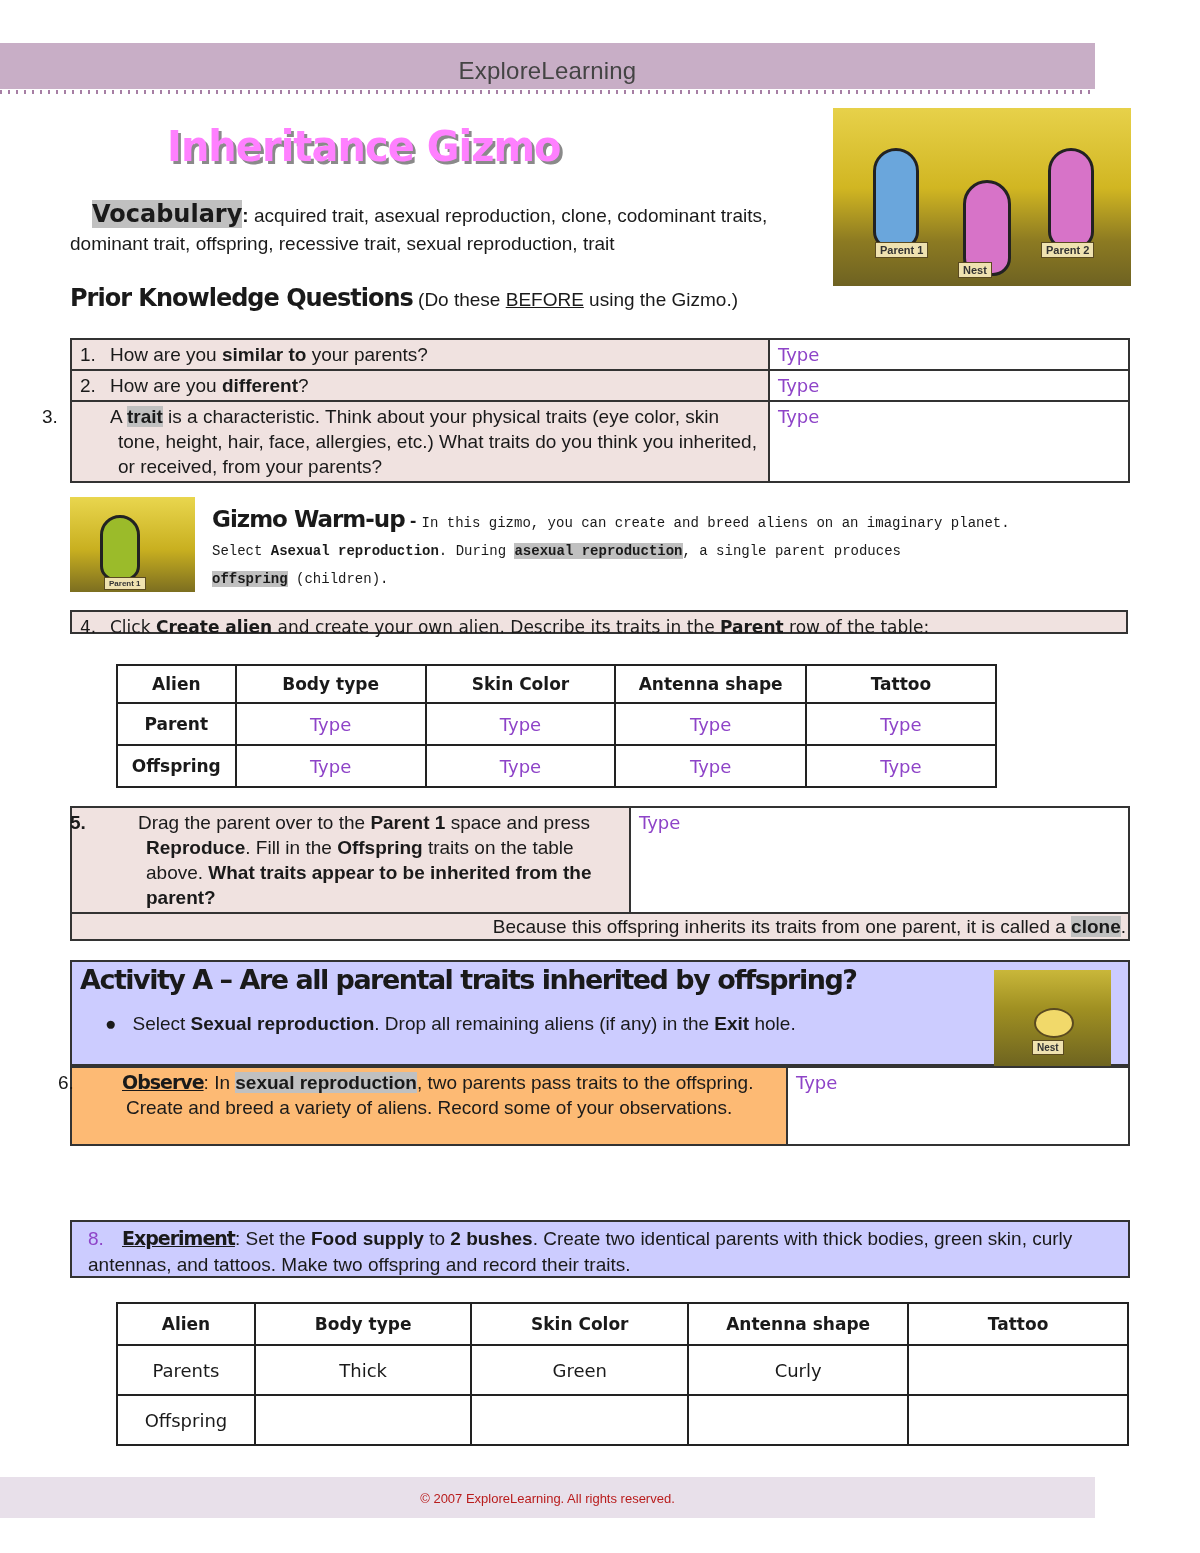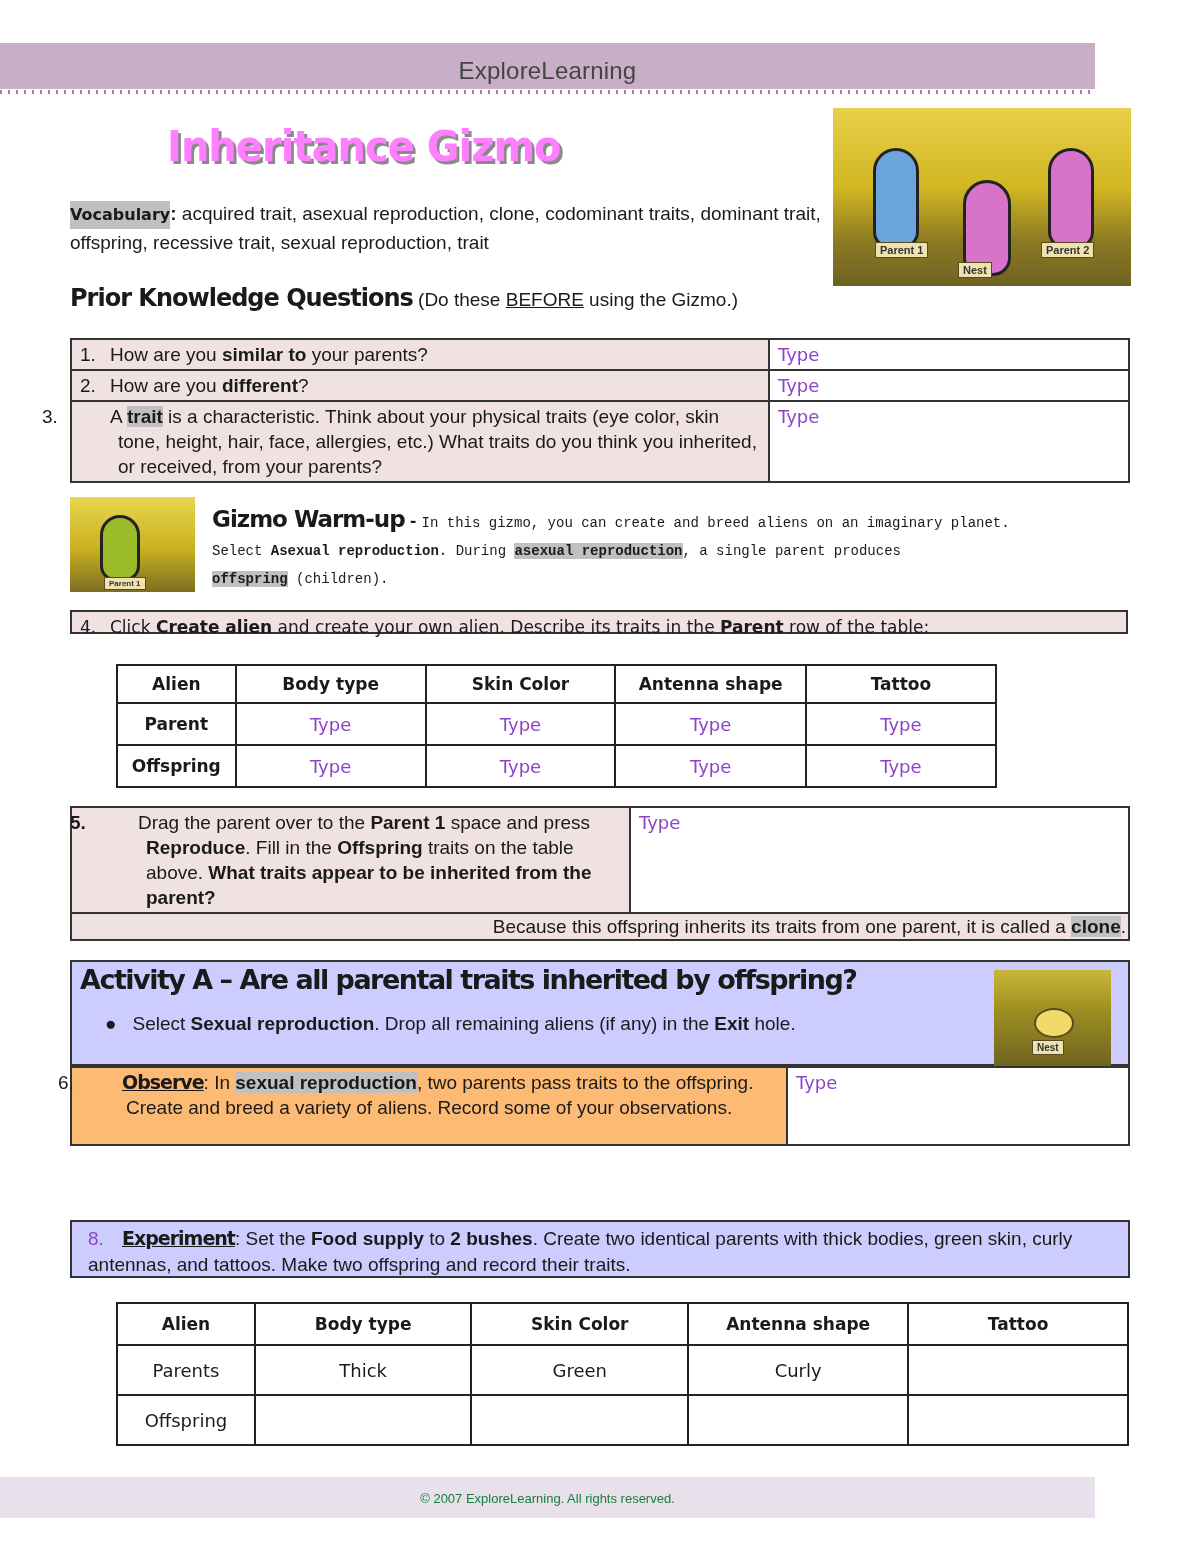--- a/index.html
+++ b/index.html
@@ -93,21 +93,21 @@
   }
   .ul { text-decoration: underline; }
   .t2 { left: 116px; top: 1302px; width: 1013px; }
   .t2 td { height: 46px; font-size: 18px; }
   .t2 th { height: 38px; }
   .footer-band {
     left: 0; top: 1477px; width: 1095px; height: 41px; background: #e8e0ea;
   }
   .footer-text {
     left: 0; top: 1477px; width: 1095px; text-align: center; line-height: 44px;
-    font-size: 13px; color: #15803d;
+    font-size: 13px; color: #b91c1c;
   }
   .dejavu { font-family: Liberation Mono, monospace; font-size: 14px; }
 </style>
 </head>
 <body>
 
 <div class="abs header-band"></div>
 <div class="abs header-logo">ExploreLearning</div>
 <div class="abs dots"></div>
 
@@ -116,21 +116,21 @@
 <div class="abs hero-img">
   <div class="worm" style="left:40px;top:40px;width:40px;height:95px;background:#6aa6dc;"></div>
   <div class="worm" style="left:130px;top:72px;width:42px;height:90px;background:#d773c8;"></div>
   <div class="worm" style="left:215px;top:40px;width:40px;height:95px;background:#d773c8;"></div>
   <div class="sign" style="left:42px;top:134px;">Parent 1</div>
   <div class="sign" style="left:125px;top:154px;">Nest</div>
   <div class="sign" style="left:208px;top:134px;">Parent 2</div>
 </div>
 
 <div class="abs vocab">
-  <span class="condensed hl" style="font-size:16px;transform:none;"><span>Vocabulary</span></span><b>:</b>
+  <span class="condensed hl" style="font-size:24px;transform:none;margin-left:22px;"><span>Vocabulary</span></span><b>:</b>
   <span>acquired trait, asexual reproduction, clone, codominant traits, dominant trait, offspring, recessive trait, sexual reproduction, trait</span>
 </div>
 
 <div class="abs pkq">
   <span style="font-family:'DejaVu Sans',sans-serif;font-weight:bold;font-size:24px;letter-spacing:-1px;">Prior Knowledge Questions</span>
   <span>(Do these </span><span class="ul">BEFORE</span><span> using the Gizmo.)</span>
 </div>
 
 <table class="abs qtable">
   <tbody>

